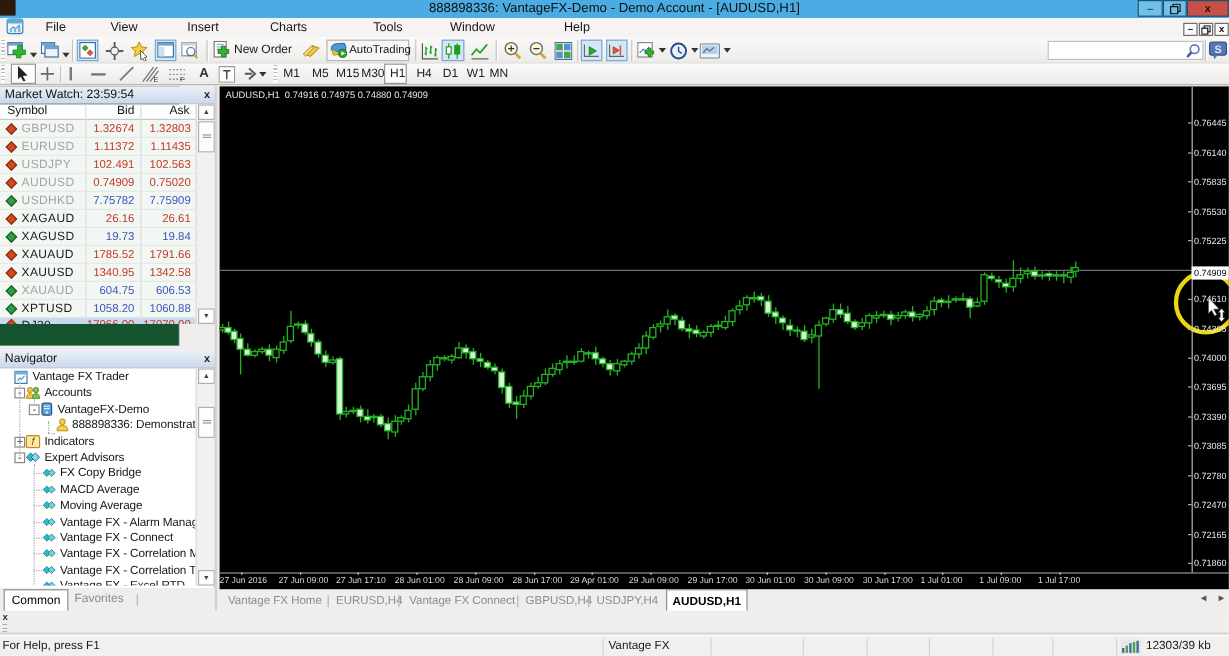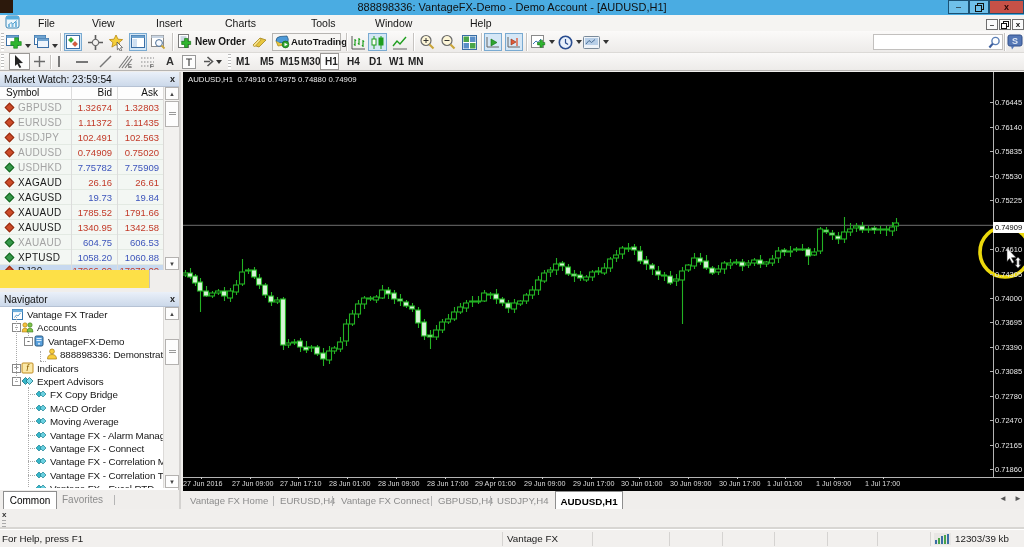--- a/index.html
+++ b/index.html
@@ -13,35 +13,35 @@
 
 #menu{left:0;top:15px;width:1024px;height:16px;background:#f5f4f2;}
 .mi{position:absolute;top:2px;font-size:10.5px;color:#151515;}
 .mdib{position:absolute;top:4px;width:12px;height:11px;background:#fafafa;border:1px solid #6e6e6e;font-size:8px;line-height:9px;text-align:center;color:#111;font-weight:bold;}
 
 #tb1{left:0;top:31px;width:1024px;height:22px;background:linear-gradient(#fbfaf9,#edebe9);border-bottom:1px solid #dcdad7;}
 #tb2{left:0;top:53px;width:1024px;height:18px;background:linear-gradient(#faf9f8,#edebe9);border-bottom:1px solid #b7b4b1;}
 .sep{position:absolute;width:1px;background:#c6c3c0;box-shadow:1px 0 0 #fff;}
 .grip{position:absolute;width:3px;background:repeating-linear-gradient(#bbb 0 1px,#fff 1px 3px);}
 .press{position:absolute;background:#d5e7f6;border:1px solid #79aad1;}
-.tbtxt{position:absolute;font-size:11px;color:#151515;font-weight:bold;}
+.tbtxt{position:absolute;font-size:11px;color:#151515;}
 .tf{top:3px;color:#222;font-size:10px;}
 .darr{position:absolute;width:0;height:0;border-left:3px solid transparent;border-right:3px solid transparent;border-top:4px solid #333;}
 
 #chart{left:183px;top:72px;width:841px;height:419px;background:#000;}
 #chart svg{position:absolute;left:0;top:0;}
 .pl{position:absolute;left:812px;font-size:7.5px;color:#e8e8e8;width:44px;letter-spacing:0;}
 .ptick{position:absolute;left:807px;width:3px;height:1px;background:#b0b0b0;}
 .tl{position:absolute;top:407px;font-size:7.2px;color:#dcdcdc;white-space:nowrap;}
 #ohlc{position:absolute;left:5px;top:3px;font-size:7.8px;color:#eaeaea;}
 #pricetag{position:absolute;left:810px;top:150px;width:31px;height:11px;background:#fff;color:#000;font-size:7.5px;text-align:center;line-height:11px;}
 
 .phead{position:absolute;left:0;width:179px;height:15px;background:linear-gradient(#eaf0f9,#ccd9ea);border-bottom:1px solid #b6c2d4;font-size:10.2px;color:#111;padding:2px 0 0 4px;}
 .pclose{position:absolute;right:4px;top:2px;font-size:9px;color:#222;font-weight:bold;line-height:10px;}
-#mw{left:0;top:72px;width:150px;height:216px;background:#fde047;border-right:1px solid #c2c0be;}
+#mw{left:0;top:72px;width:150px;height:216px;background:#14532d;border-right:1px solid #c2c0be;}
 #mwhdr{position:absolute;left:0;top:15px;width:163px;height:13px;background:#fdfdfd;border-bottom:1px solid #c9c9c9;font-size:10px;color:#111;}
 .mwrow{position:relative;width:163px;height:15px;background:#f3f7f3;border-bottom:1px solid #e3eae3;padding-left:12px;}
 .dia{position:absolute;left:6px;top:4px;width:7px;height:7px;transform:rotate(45deg);}
 .dr{background:#cc4a28;border:1px solid #902c10;}
 .dg{background:#35984a;border:1px solid #14641e;}
 .symg{position:absolute;left:18px;top:2px;font-size:10px;color:#a3a3a3;letter-spacing:.3px;}
 .symk{position:absolute;left:18px;top:2px;font-size:10px;color:#191919;letter-spacing:.3px;}
 .mwv{position:absolute;top:2px;font-size:9.5px;}
 .vr{color:#c23a28;}
 .vb{color:#3d55bb;}
@@ -785,21 +785,21 @@
             <path d="M1 6 L4 3 L7 6 L4 9 Z" fill="#35b6c9" stroke="#1a7f91" stroke-width=".7"></path>
             <path d="M5 6 L8 3 L11 6 L8 9 Z" fill="#6ad0e0" stroke="#1a7f91" stroke-width=".7"></path>
           </svg>
           <span class="tt" style="left:50px">FX Copy Bridge</span>
         </div>
 <div class="trow" style="top:95px">
           <svg class="ti" style="left:35px" width="12" height="12" viewBox="0 0 12 12">
             <path d="M1 6 L4 3 L7 6 L4 9 Z" fill="#35b6c9" stroke="#1a7f91" stroke-width=".7"></path>
             <path d="M5 6 L8 3 L11 6 L8 9 Z" fill="#6ad0e0" stroke="#1a7f91" stroke-width=".7"></path>
           </svg>
-          <span class="tt" style="left:50px">MACD Order</span>
+          <span class="tt" style="left:50px">MACD Average</span>
         </div>
 <div class="trow" style="top:108px">
           <svg class="ti" style="left:35px" width="12" height="12" viewBox="0 0 12 12">
             <path d="M1 6 L4 3 L7 6 L4 9 Z" fill="#35b6c9" stroke="#1a7f91" stroke-width=".7"></path>
             <path d="M5 6 L8 3 L11 6 L8 9 Z" fill="#6ad0e0" stroke="#1a7f91" stroke-width=".7"></path>
           </svg>
           <span class="tt" style="left:50px">Moving Average</span>
         </div>
 <div class="trow" style="top:122px">
           <svg class="ti" style="left:35px" width="12" height="12" viewBox="0 0 12 12">

